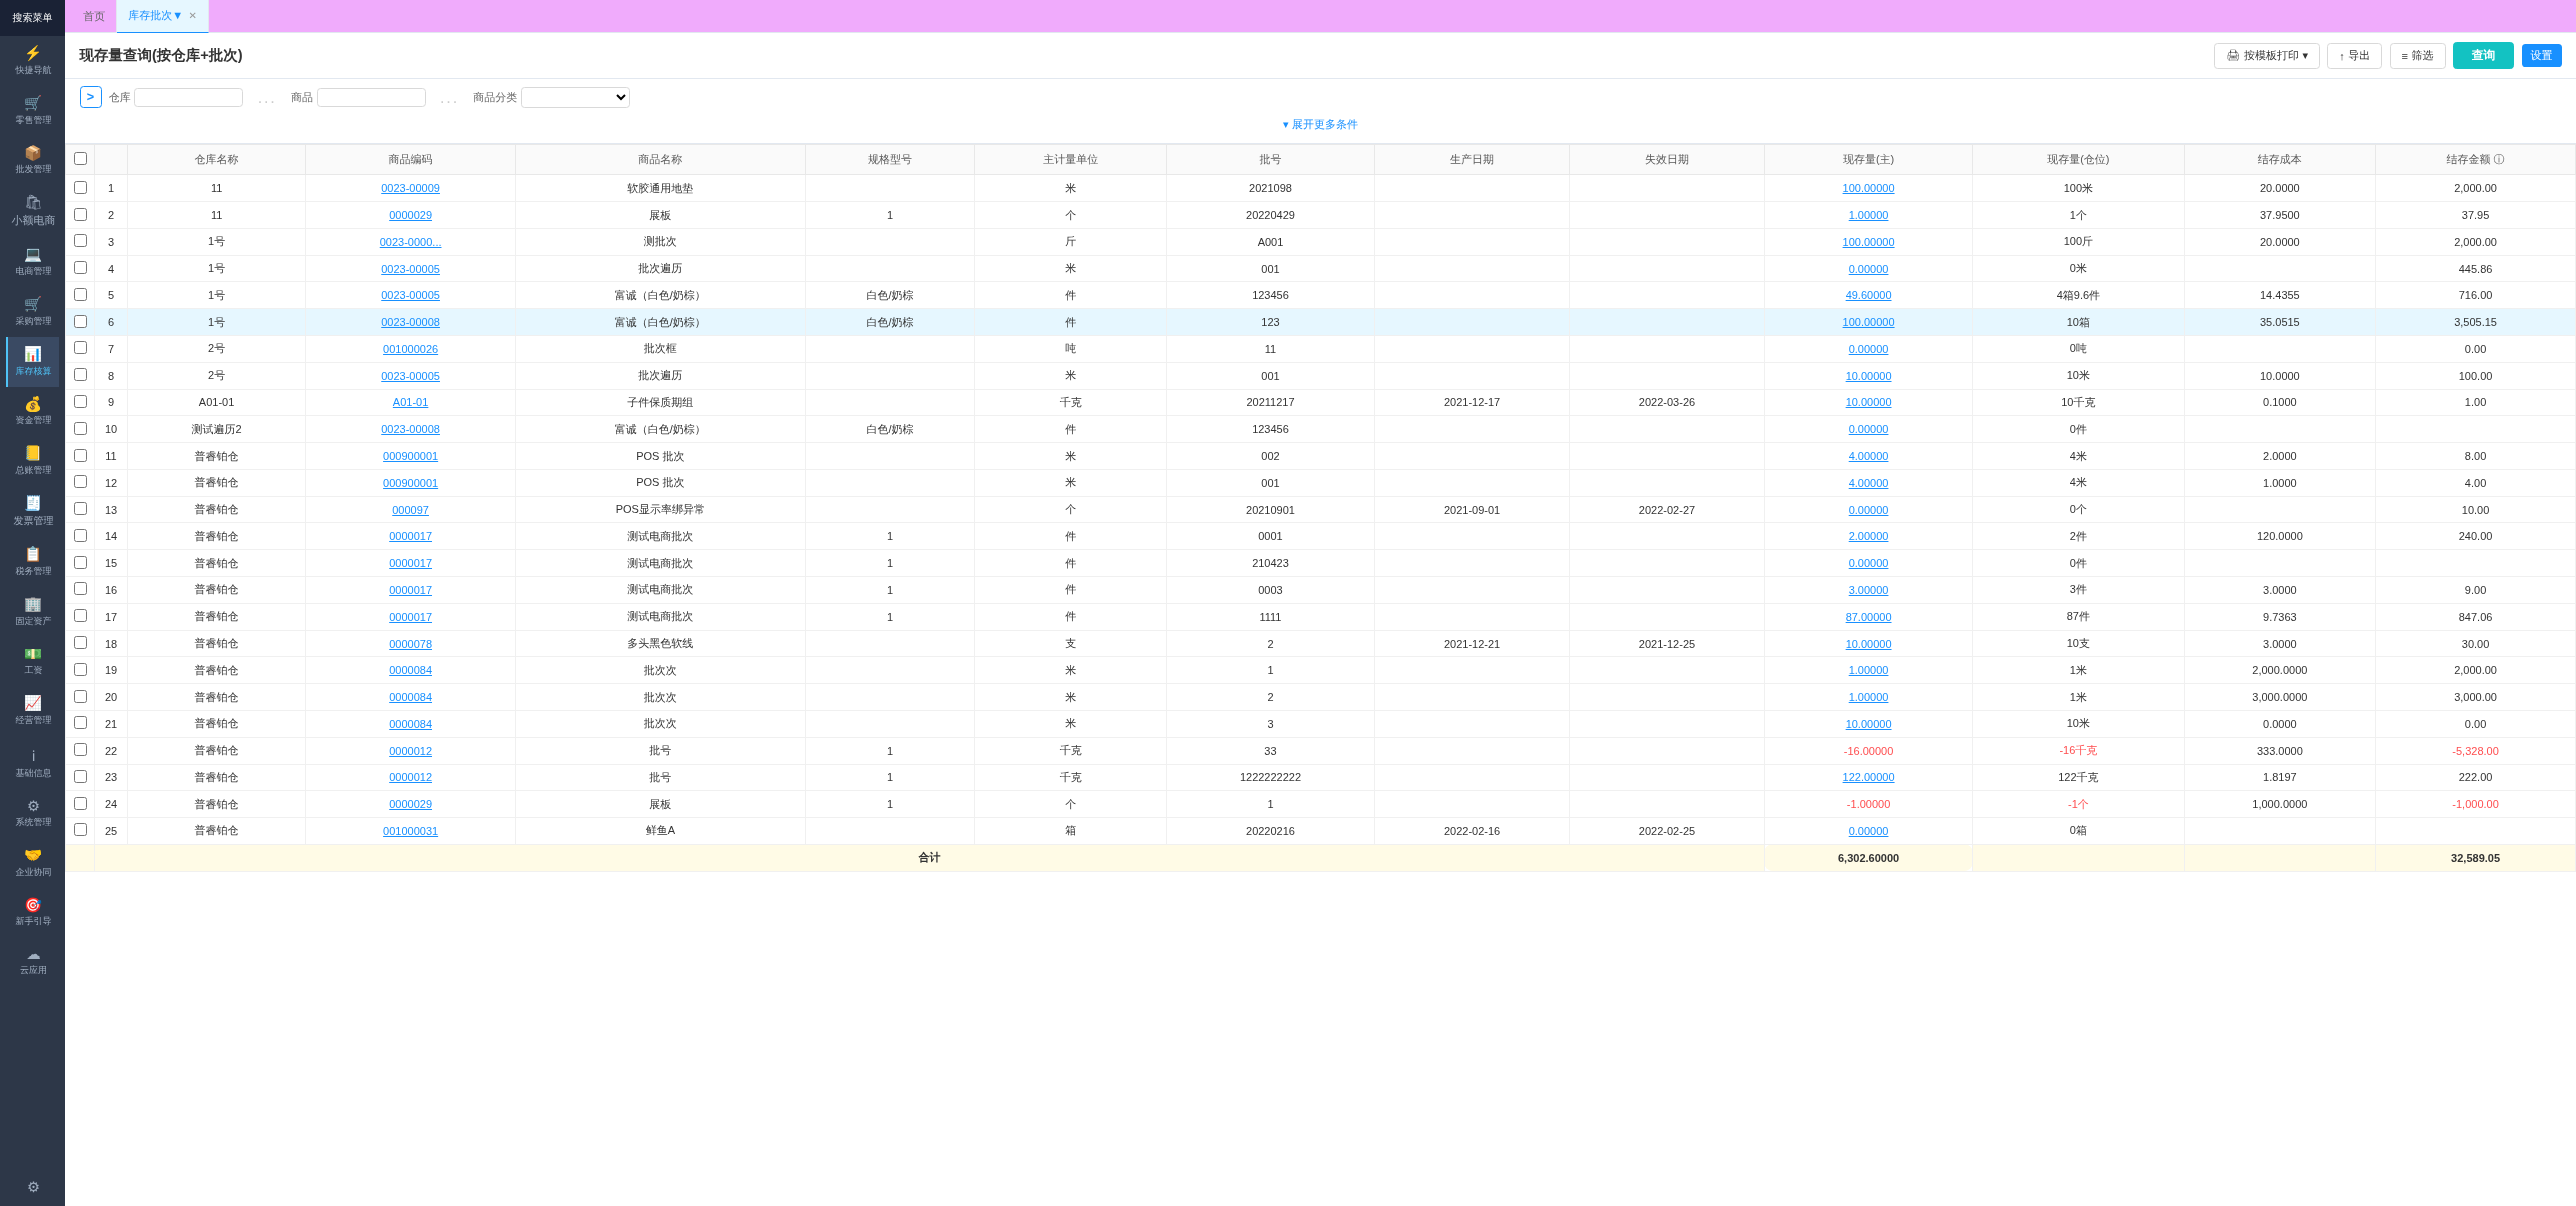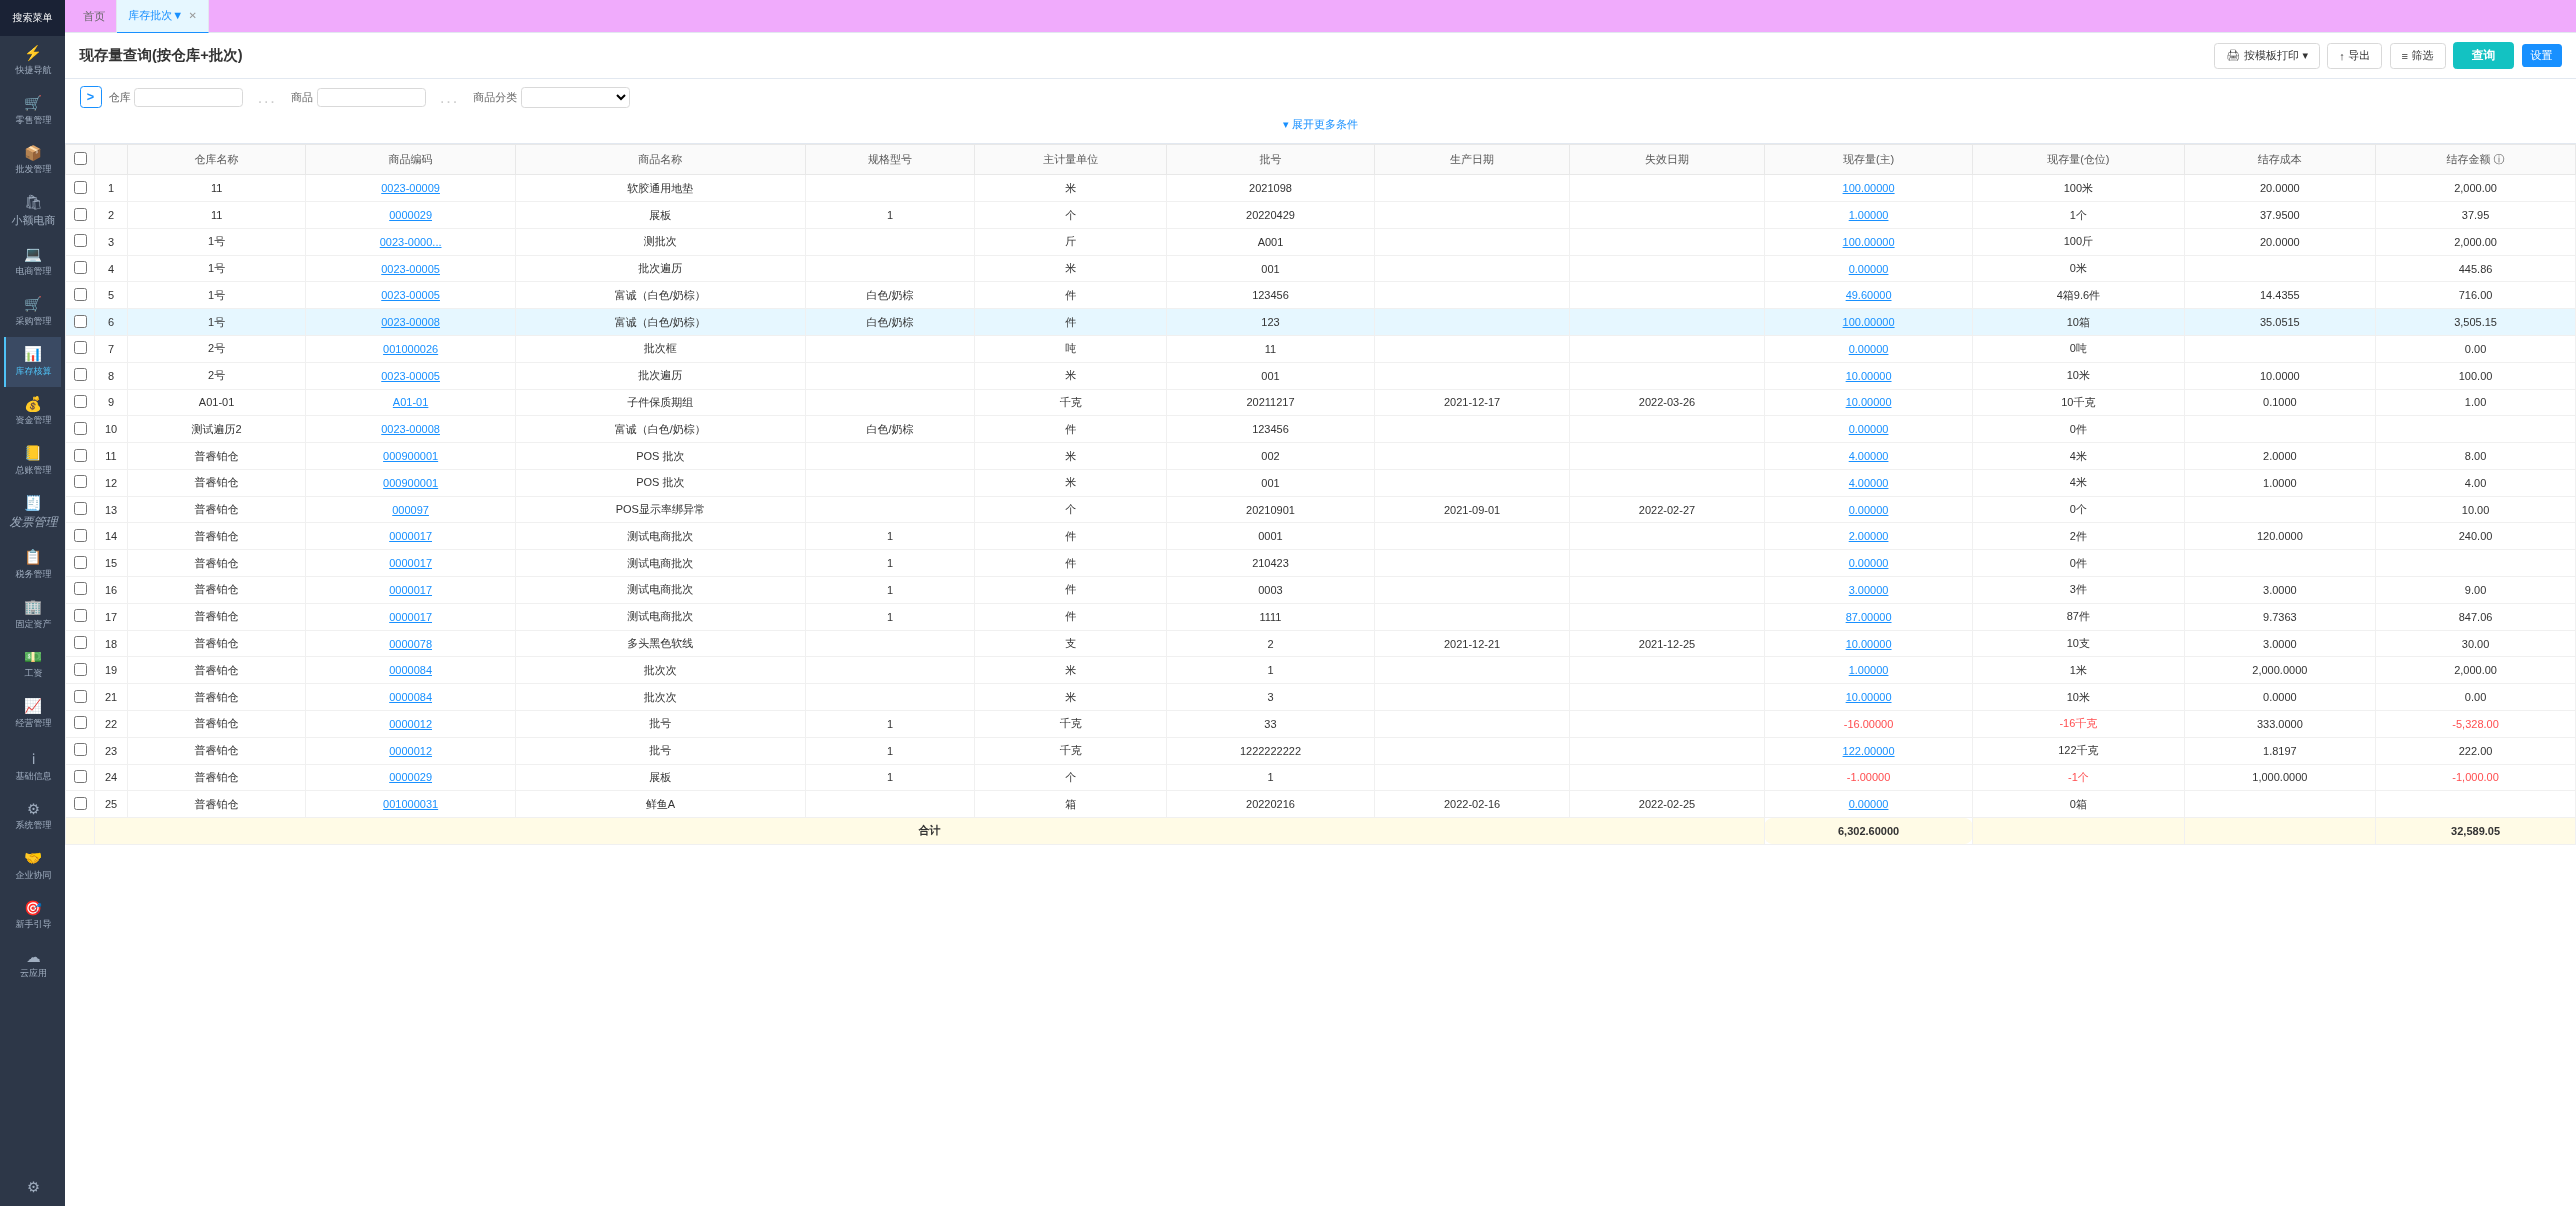--- a/index.html
+++ b/index.html
@@ -278,21 +278,21 @@
       <div class="sidebar-item">
         <span class="sidebar-icon">💰</span>
         <span style="font-size:9px;">资金管理</span>
       </div>
       <div class="sidebar-item">
         <span class="sidebar-icon">📒</span>
         <span style="font-size:9px;">总账管理</span>
       </div>
       <div class="sidebar-item">
         <span class="sidebar-icon">🧾</span>
-        <span style="font-size:12px;font-style:italic;">发票管理</span>
+        <span style="font-size:10px;">发票管理</span>
       </div>
       <div class="sidebar-item">
         <span class="sidebar-icon">📋</span>
         <span style="font-size:9px;">税务管理</span>
       </div>
       <div class="sidebar-item">
         <span class="sidebar-icon">🏢</span>
         <span style="font-size:9px;">固定资产</span>
       </div>
       <div class="sidebar-item">
@@ -718,20 +718,36 @@
     <td>1</td>
     <td></td>
     <td></td>
     <td><span class="text-link">1.00000</span></td>
     <td>1米</td>
     <td>2,000.0000</td>
     <td>2,000.00</td>
   </tr>
           <tr>
     <td><input type="checkbox" style=""></td>
+    <td>20</td>
+    <td>普睿铂仓</td>
+    <td><span class="text-link">0000084</span></td>
+    <td>批次次</td>
+    <td></td>
+    <td>米</td>
+    <td>2</td>
+    <td></td>
+    <td></td>
+    <td><span class="text-link">1.00000</span></td>
+    <td>1米</td>
+    <td>3,000.0000</td>
+    <td>3,000.00</td>
+  </tr>
+          <tr>
+    <td><input type="checkbox" style=""></td>
     <td>21</td>
     <td>普睿铂仓</td>
     <td><span class="text-link">0000084</span></td>
     <td>批次次</td>
     <td></td>
     <td>米</td>
     <td>3</td>
     <td></td>
     <td></td>
     <td><span class="text-link">10.00000</span></td>

